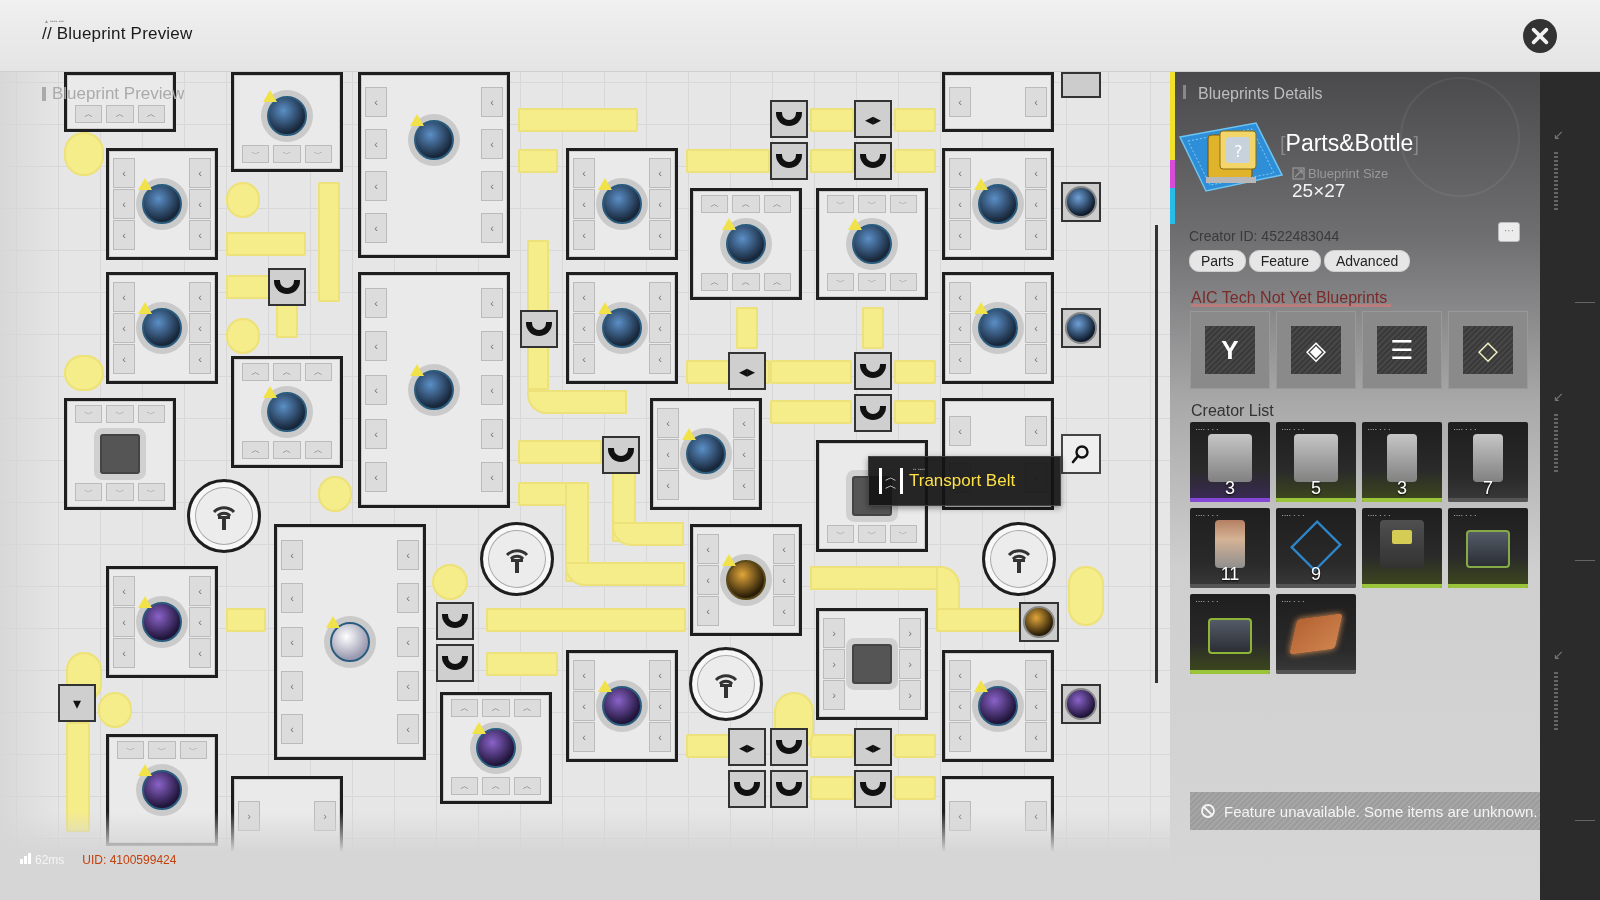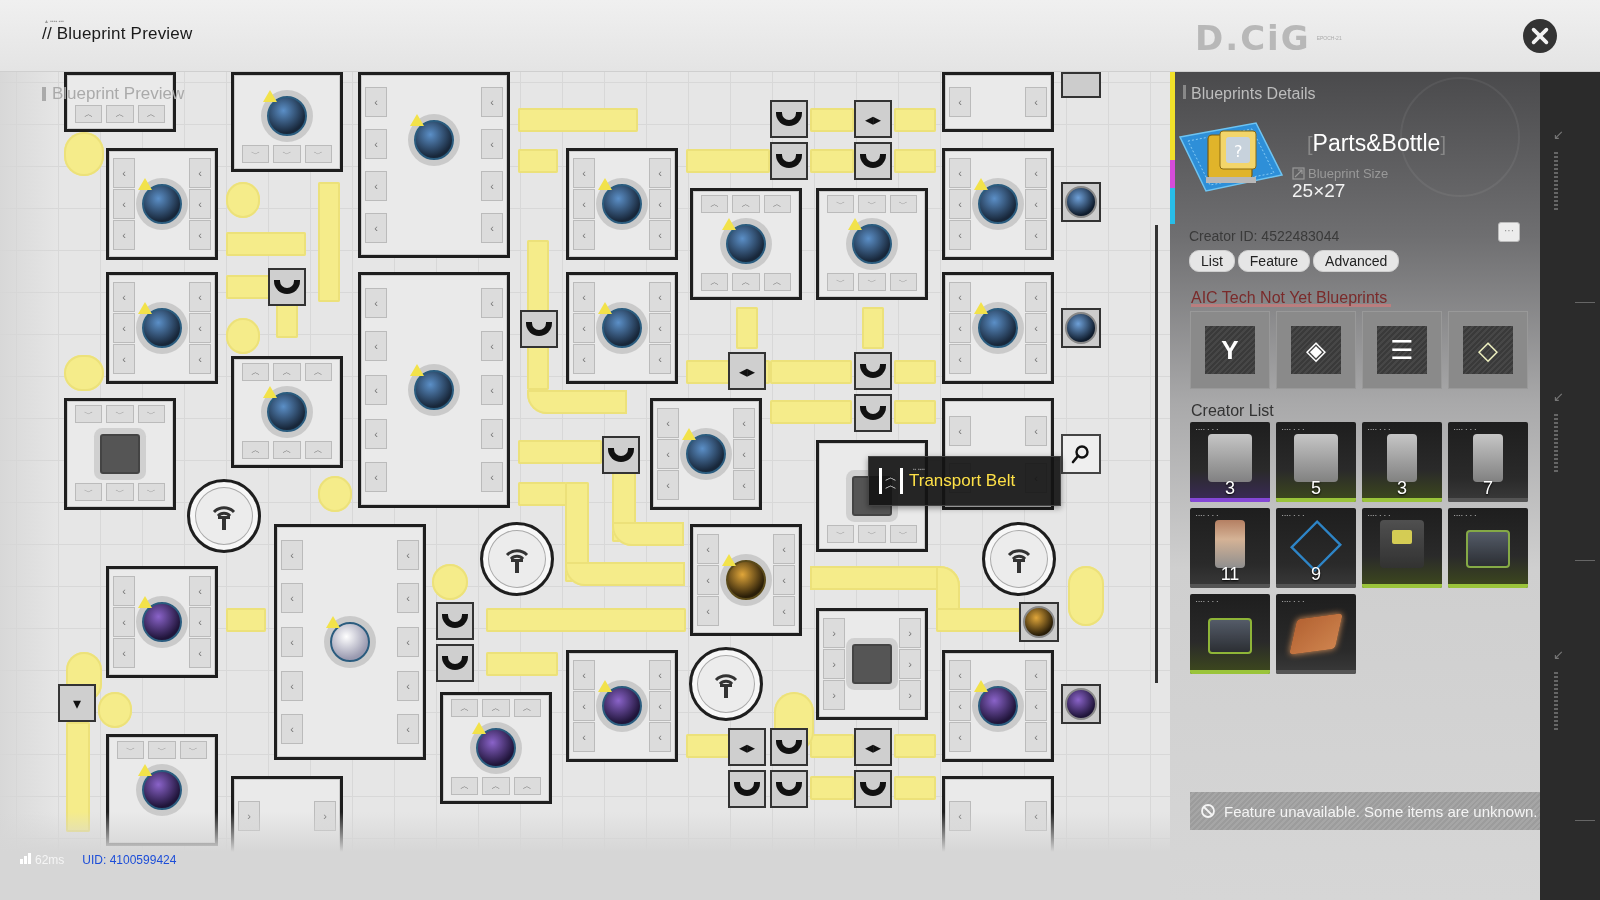--- a/index.html
+++ b/index.html
@@ -144,27 +144,27 @@
   }
   .panel .accent {
     position: absolute; left: 0; top: 0; width: 5px; height: 152px;
     background: linear-gradient(180deg, #f1e12a 0 58%, #d54cd9 58% 76%, #28bde8 76% 100%);
   }
   .panel .deco-circle {
     position: absolute; left: 230px; top: 5px; width: 120px; height: 120px; border-radius: 50%;
     border: 2px solid rgba(255,255,255,0.06);
   }
   .panel-title {
-    position: absolute; left: 13px; top: 13px; font-size: 16px; color: #bdbdbd; display: flex; align-items: flex-start; gap: 5px;
+    position: absolute; left: 13px; top: 13px; font-size: 16px; color: #bdbdbd; display: flex; align-items: flex-start; gap: 12px;
   }
   .panel-title .bar { width: 3px; height: 14px; background: #888; }
   .bp-icon {
     position: absolute; left: 8px; top: 45px; width: 106px; height: 80px;
   }
-  .bp-name { position: absolute; left: 137px; top: 58px; font-size: 23px; color: #fff; }
+  .bp-name { position: absolute; left: 110px; top: 58px; font-size: 23px; color: #fff; }
   .bp-name .br { color: #888; font-size: 20px; }
   .bp-size-label { position: absolute; left: 122px; top: 94px; font-size: 13px; color: #999; display: flex; align-items: center; gap: 3px; }
   .bp-size { position: absolute; left: 122px; top: 108px; font-size: 19px; color: #f2f2f2; }
   .creator { position: absolute; left: 19px; top: 156px; font-size: 14px; color: #3a3a3a; font-weight: 500; }
   .more-btn {
     position: absolute; left: 328px; top: 150px; width: 22px; height: 20px; background: #ececec; border-radius: 3px;
     border: 1px solid #bbb; font-size: 10px; color: #888; text-align: center; line-height: 16px; cursor: pointer;
   }
   .tags { position: absolute; left: 19px; top: 178px; display: flex; gap: 3px; }
   .tag { background: #e6e6e6; border-radius: 10px; padding: 2px 11px; font-size: 14px; color: #222; border: 1px solid #cfcfcf; }
@@ -223,32 +223,28 @@
   .rail .sec { position: absolute; left: 0; width: 60px; height: 210px; }
   .rail .sec .ic { position: absolute; left: 13px; top: 55px; color: #777; font-size: 13px; }
   .rail .sec .vt { position: absolute; left: 14px; top: 80px; width: 4px; height: 60px;
     background: repeating-linear-gradient(180deg, #666 0 2px, transparent 2px 4px); }
   .rail .sep { position: absolute; left: 35px; width: 20px; height: 1px; background: #666; }
 
   
   .footer { position: absolute; left: 20px; top: 853px; display: flex; gap: 18px; align-items: center; font-size: 12px; color: #f5f5f5; }
   .footer .sig { display: inline-flex; align-items: flex-end; gap: 1px; margin-right: 4px; }
   .footer .sig span { width: 3px; background: #fff; display: inline-block; }
-  .footer .uid { color: #1d4ed8; }
+  .footer .uid { color: #c2410c; }
 </style>
 </head>
 <body>
 
 <div class="topbar">
   <div class="deco-tri">▲ ▪▪▪▪ ▪▪▪</div>
   <div class="page-title">// Blueprint Preview</div>
-  <div class="brand-logo">
-    <span class="glyph">D.CiG</span>
-    <span class="fine">EPOCH-21</span>
-  </div>
   <div class="close-btn">
     <svg viewBox="0 0 24 24">
       <path d="M5 5 L19 19 M19 5 L5 19" stroke="#f2f2f2" stroke-width="4" stroke-linecap="round"></path>
     </svg>
   </div>
 </div>
 
 <div class="canvas">
   <div class="canvas-label">
     <span class="bar"></span>
@@ -800,21 +796,21 @@
         <rect x="1" y="1" width="11" height="11" fill="none" stroke="#999" stroke-width="1.2"></rect>
         <path d="M3 10 L10 3 M6 3 H10 V7" stroke="#999" stroke-width="1.2" fill="none"></path>
       </svg>
     <span>Blueprint Size</span>
   </div>
   <div class="bp-size">25×27</div>
 
   <div class="creator">Creator ID: 4522483044</div>
   <div class="more-btn">···</div>
   <div class="tags">
-    <span class="tag">List</span>
+    <span class="tag">Parts</span>
     <span class="tag">Feature</span>
     <span class="tag">Advanced</span>
   </div>
 
   <div class="section-h warnred">AIC Tech Not Yet Blueprints</div>
   <div class="tech-grid">
     <div class="tech-cell">
         <div class="inner">Y</div>
       </div>
     <div class="tech-cell">

